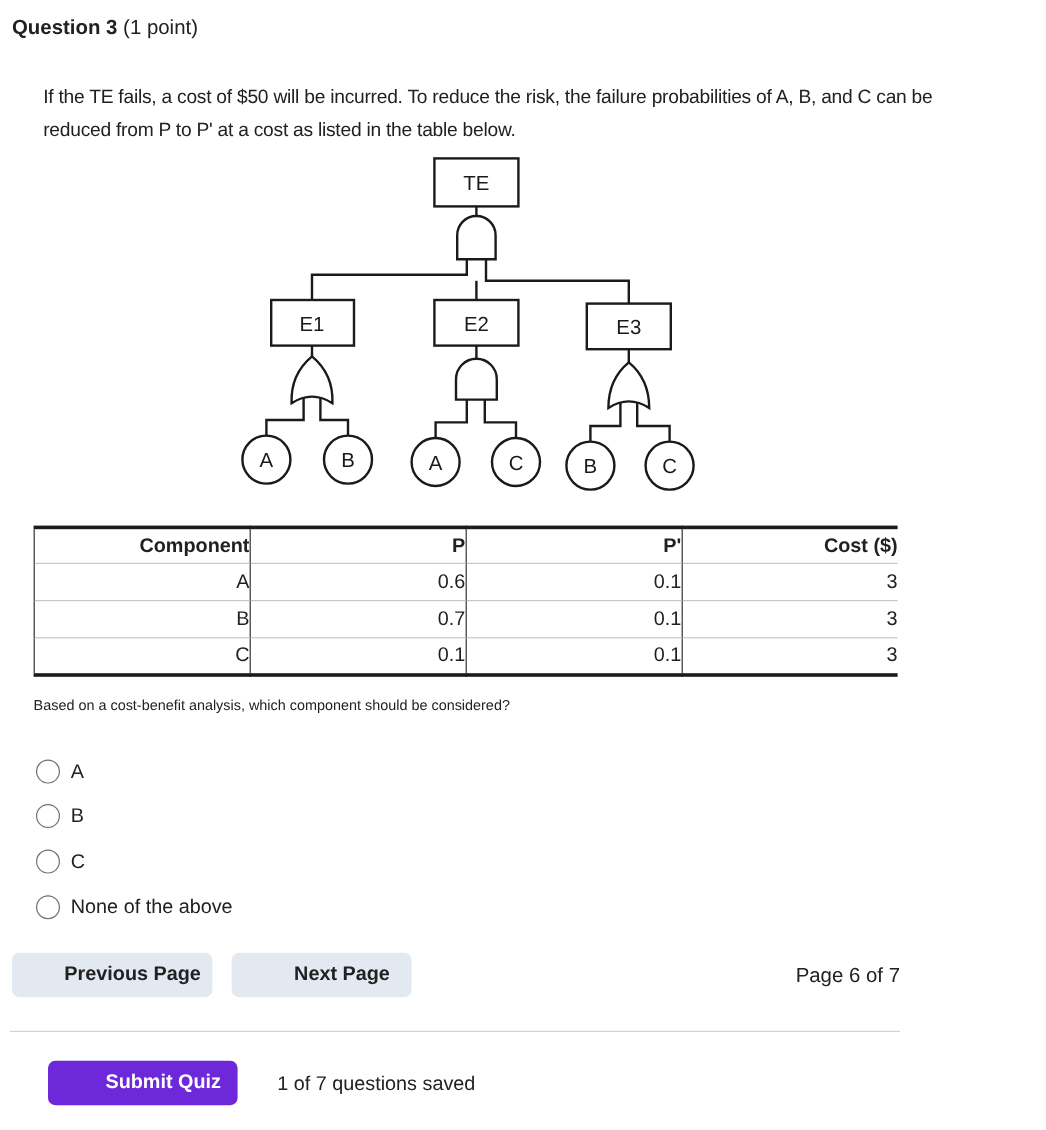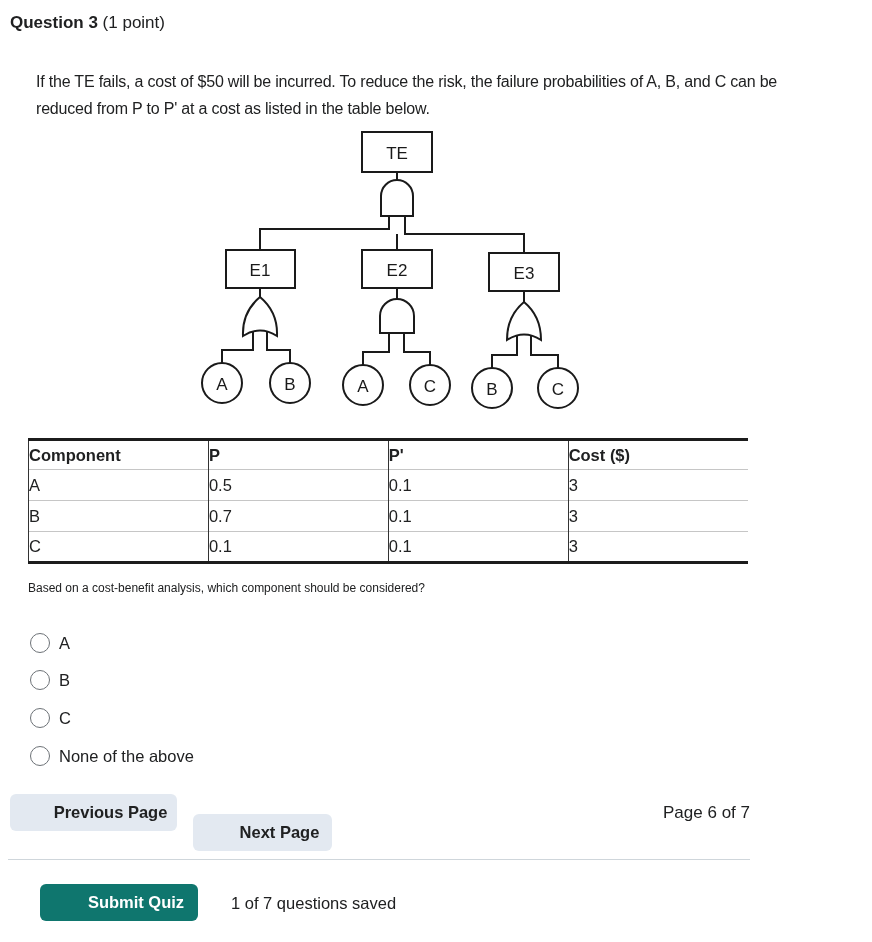--- a/index.html
+++ b/index.html
@@ -38,21 +38,21 @@
 
   
   table.cost {
     position: absolute; left: 28px; top: 438px; width: 720px;
     border-collapse: collapse; table-layout: fixed;
     font-size: 16.5px;
     border-top: 3px solid #1c1c1c;
     border-bottom: 3px solid #1c1c1c;
   }
   .cost th, .cost td {
-    text-align: left; vertical-align: middle; padding: 0;
+    text-align: right; vertical-align: middle; padding: 0;
     border-right: 1.5px solid #333333;
   }
   .cost th:last-child, .cost td:last-child { border-right: none; }
   .cost th:first-child, .cost td:first-child { border-left: 1.5px solid #333333; }
   .cost th { font-weight: 700; height: 30px; }
   .cost td { height: 31px; border-top: 1px solid #c6c6c6; font-weight: 400; }
 
   
   .q2 { left: 28px; top: 581px; font-size: 12px; }
 
@@ -64,26 +64,26 @@
   }
   .option-label { font-size: 16.5px; }
 
   
   .btn {
     position: absolute; border: none; border-radius: 6px;
     font-family: inherit; font-weight: 700; font-size: 16.5px;
     color: #202122; background: #e3e9f1; height: 37px; cursor: pointer; padding-left: 40px;
   }
   #prevBtn { left: 10px; top: 794px; width: 167px; }
-  #nextBtn { left: 193px; top: 794px; width: 139px; margin-top: 20px; }
+  #nextBtn { left: 193px; top: 794px; width: 150px; }
   .page-ind { top: 803px; right: 122px; font-size: 17px; }
 
   .divider { left: 8px; top: 859px; width: 742px; height: 1px; background: #cfd6db; }
 
-  #submitBtn { left: 40px; top: 884px; width: 158px; background: #0f766e; color: #ffffff; }
+  #submitBtn { left: 40px; top: 884px; width: 158px; background: #6d28d9; color: #ffffff; }
   .saved { left: 231px; top: 894px; font-size: 16.5px; }
 </style>
 </head>
 <body>
 
 <div class="abs q-header">
   <span class="num">Question 3</span>
   <span>(1 point)</span>
 </div>
 
@@ -136,21 +136,21 @@
     <tr>
       <th>Component</th>
       <th>P</th>
       <th>P'</th>
       <th>Cost ($)</th>
     </tr>
   </thead>
   <tbody>
     <tr>
       <td>A</td>
-      <td>0.5</td>
+      <td>0.6</td>
       <td>0.1</td>
       <td>3</td>
     </tr>
     <tr>
       <td>B</td>
       <td>0.7</td>
       <td>0.1</td>
       <td>3</td>
     </tr>
     <tr>

